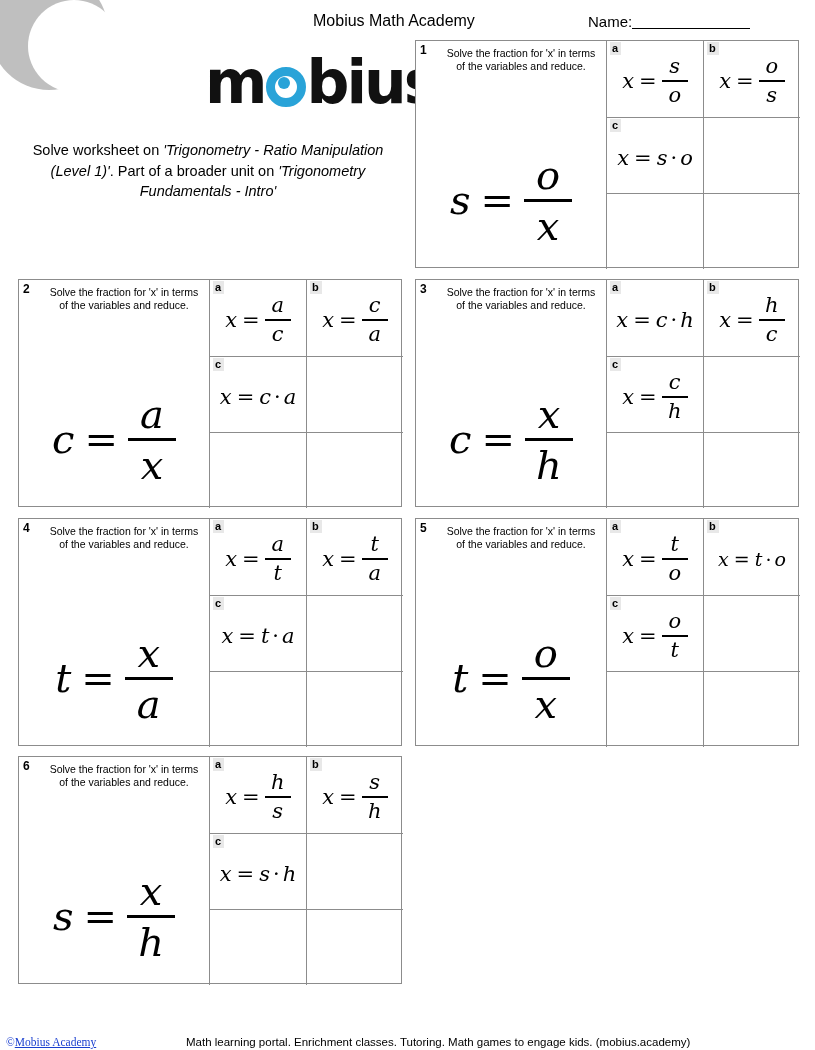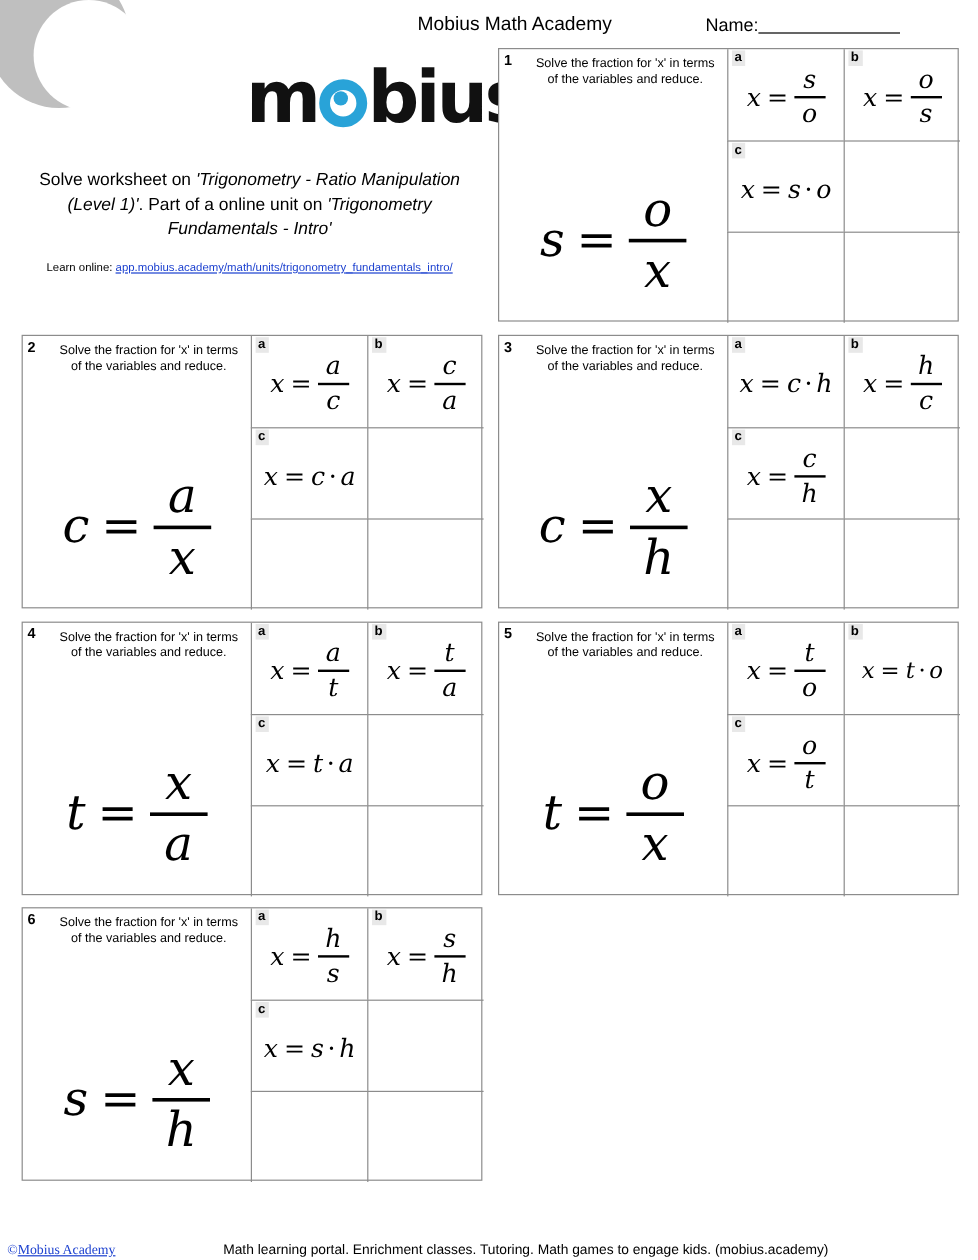--- a/index.html
+++ b/index.html
@@ -39,21 +39,20 @@
     height: 92px;
     border-radius: 50%;
     background: #ffffff;
   }
   .academy-title {
     position: absolute;
     left: 313px;
     top: 12px;
     font-size: 16px;
     color: #000;
-    margin-left: 35px;
   }
   .name-label {
     position: absolute;
     left: 588px;
     top: 13px;
     font-size: 15px;
   }
   .name-line {
     display: inline-block;
     border-bottom: 1.6px solid #000;
@@ -265,26 +264,23 @@
 
     <div class="name-label">
       <span>Name:</span><span class="name-line"></span>
     </div>
 
     <div class="logo">
       <span>m</span><span class="o-ring"></span><span>bius</span>
     </div>
 
     <div class="worksheet-desc">
-      <span>Solve worksheet on </span><i>'Trigonometry - Ratio Manipulation (Level 1)'</i><span>. Part of a online unit on </span><i>'Trigonometry Fundamentals - Intro'</i>
-    </div>
-
-    <div class="learn-online">
-      <span>Learn online: </span><a href="#">app.mobius.academy/math/units/trigonometry_fundamentals_intro/</a>
-    </div>
+      <span>Solve worksheet on </span><i>'Trigonometry - Ratio Manipulation (Level 1)'</i><span>. Part of a broader unit on </span><i>'Trigonometry Fundamentals - Intro'</i>
+    </div>
+
   </div>
 
   <div class="problem" style="left:415px; top:40px; width:384px; height:228px;">
     <div class="prob-left" style="width:190px; border-right:0;">
       <div class="prob-num">1</div>
       <div class="prob-text">Solve the fraction for 'x' in terms of the variables and reduce.</div>
       <div class="equation">
         <span class="eq-lhs">s</span>
         <span class="eq-eq">=</span>
         <span class="frac">

